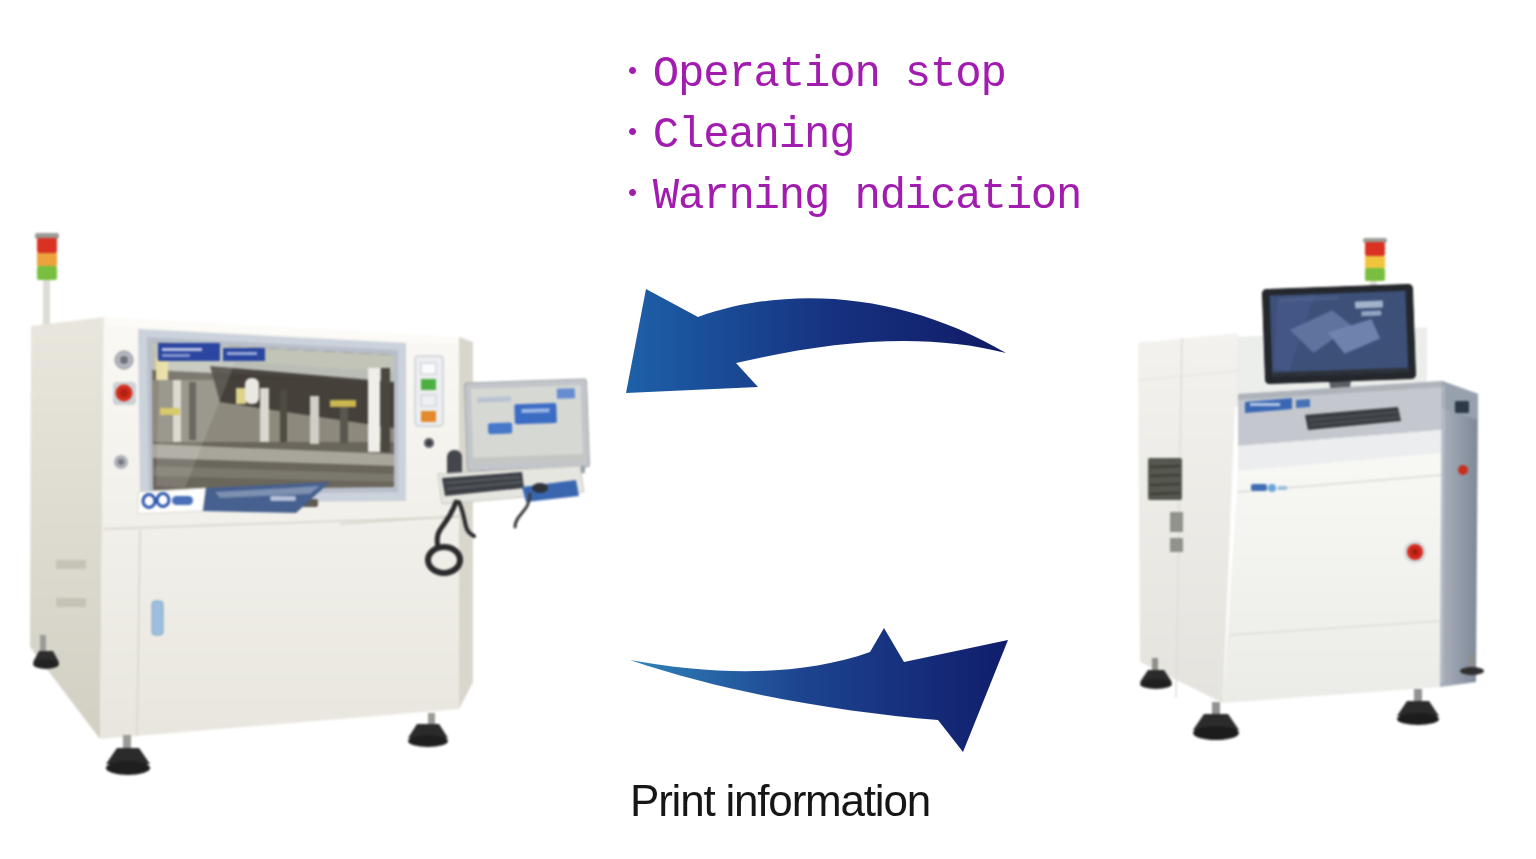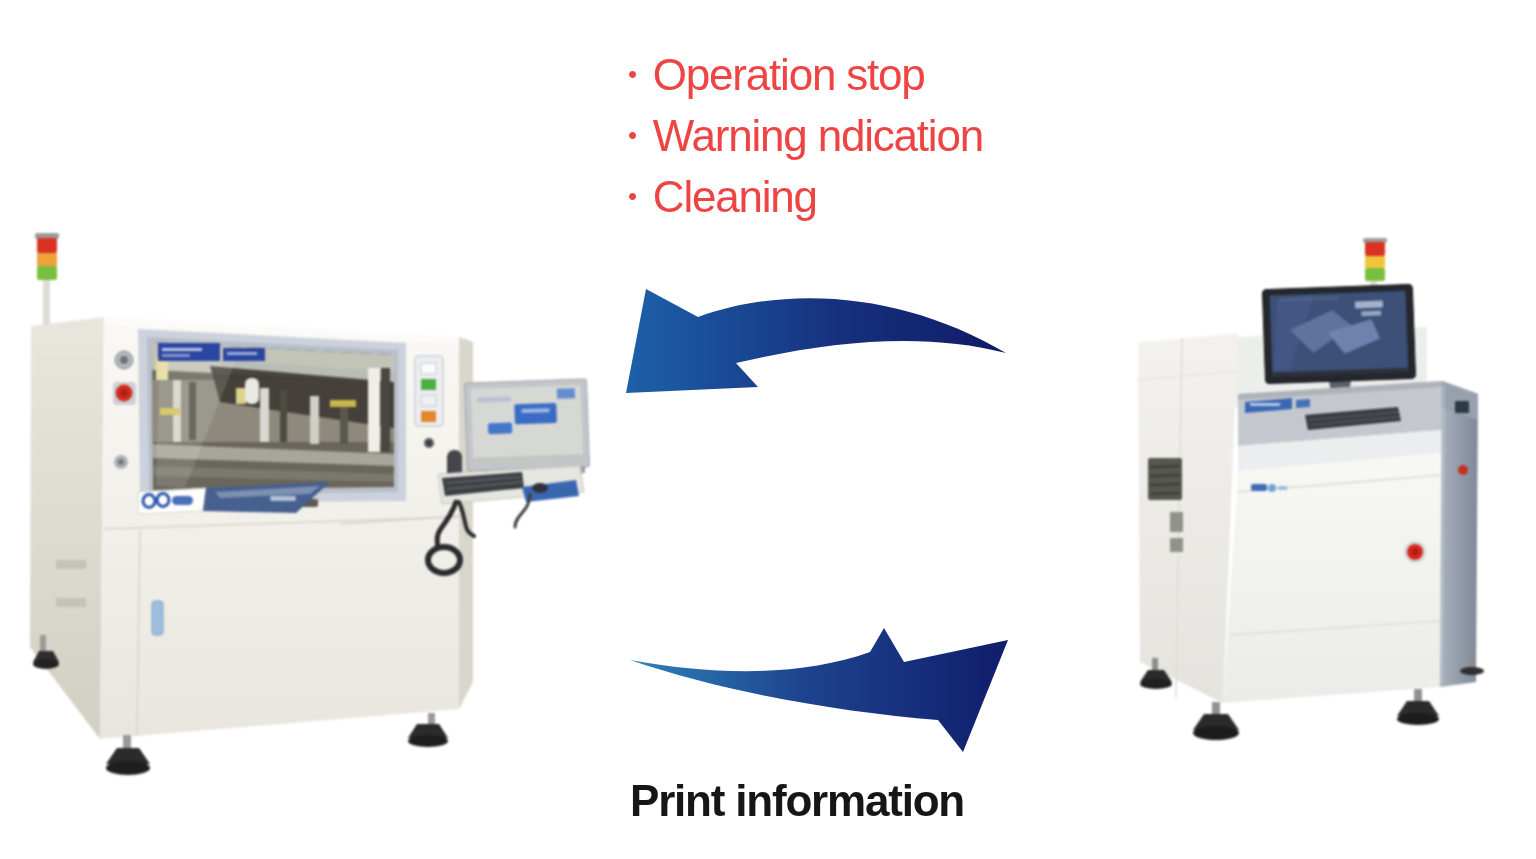--- a/index.html
+++ b/index.html
@@ -3,39 +3,40 @@
 <meta charset="utf-8">
 <style>
   * { margin:0; padding:0; box-sizing:border-box; }
   html,body { background:#ffffff; }
   body { font-family:"Liberation Sans","DejaVu Sans",sans-serif; }
   .canvas { position:relative; width:1536px; height:859px; background:#ffffff; overflow:hidden; }
 
   .feedback-list {
     position:absolute; left:610px; top:44px;
     font-size:44px; line-height:61px; letter-spacing:-1.2px;
-    color:#ef4444;
+    color:#a21caf;
+    font-family:Liberation Mono, monospace;
   }
   .print-info {
     position:absolute; left:630px; top:776px;
-    font-size:44px; letter-spacing:-1.2px; color:#161616;font-weight:bold;
+    font-size:44px; letter-spacing:-1.2px; color:#161616;
   }
   .abs { position:absolute; }
   .photo { filter:blur(0.9px); }
   .arrow { filter:blur(0.5px); }
 </style>
 </head>
 <body>
 
 <div class="canvas">
 
   <div class="feedback-list">
     <div>・Operation stop</div>
+    <div>・Cleaning</div>
     <div>・Warning ndication</div>
-    <div>・Cleaning</div>
   </div>
 
   <svg class="abs photo" style="left:10px; top:230px;" width="580" height="600" viewBox="0 0 580 600">
     <defs>
       <linearGradient id="lmFront" x1="0" y1="0" x2="0" y2="1">
         <stop offset="0" stop-color="#faf9f5"></stop>
           <stop offset="1" stop-color="#e8e6de"></stop>
       </linearGradient>
       <linearGradient id="lmSide" x1="0" y1="0" x2="0" y2="1">
         <stop offset="0" stop-color="#e9e6dd"></stop>

